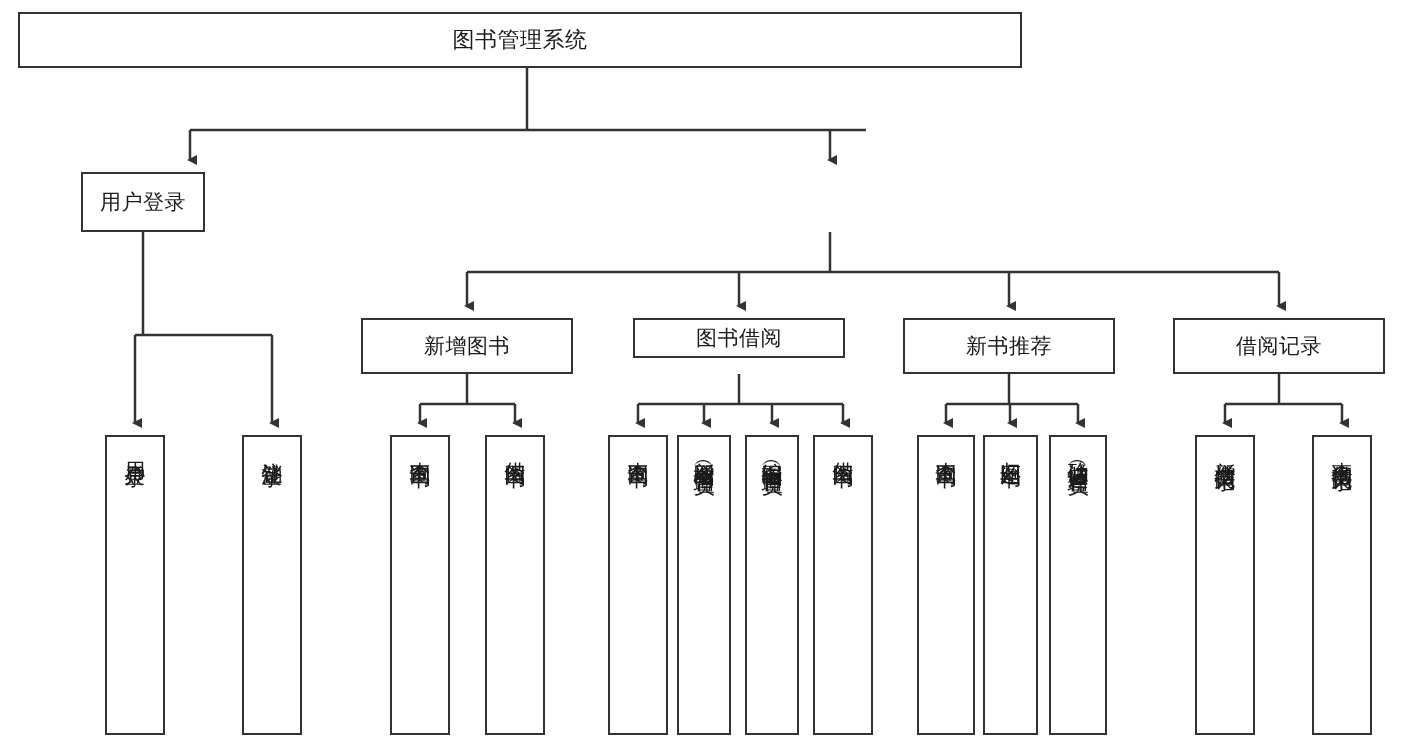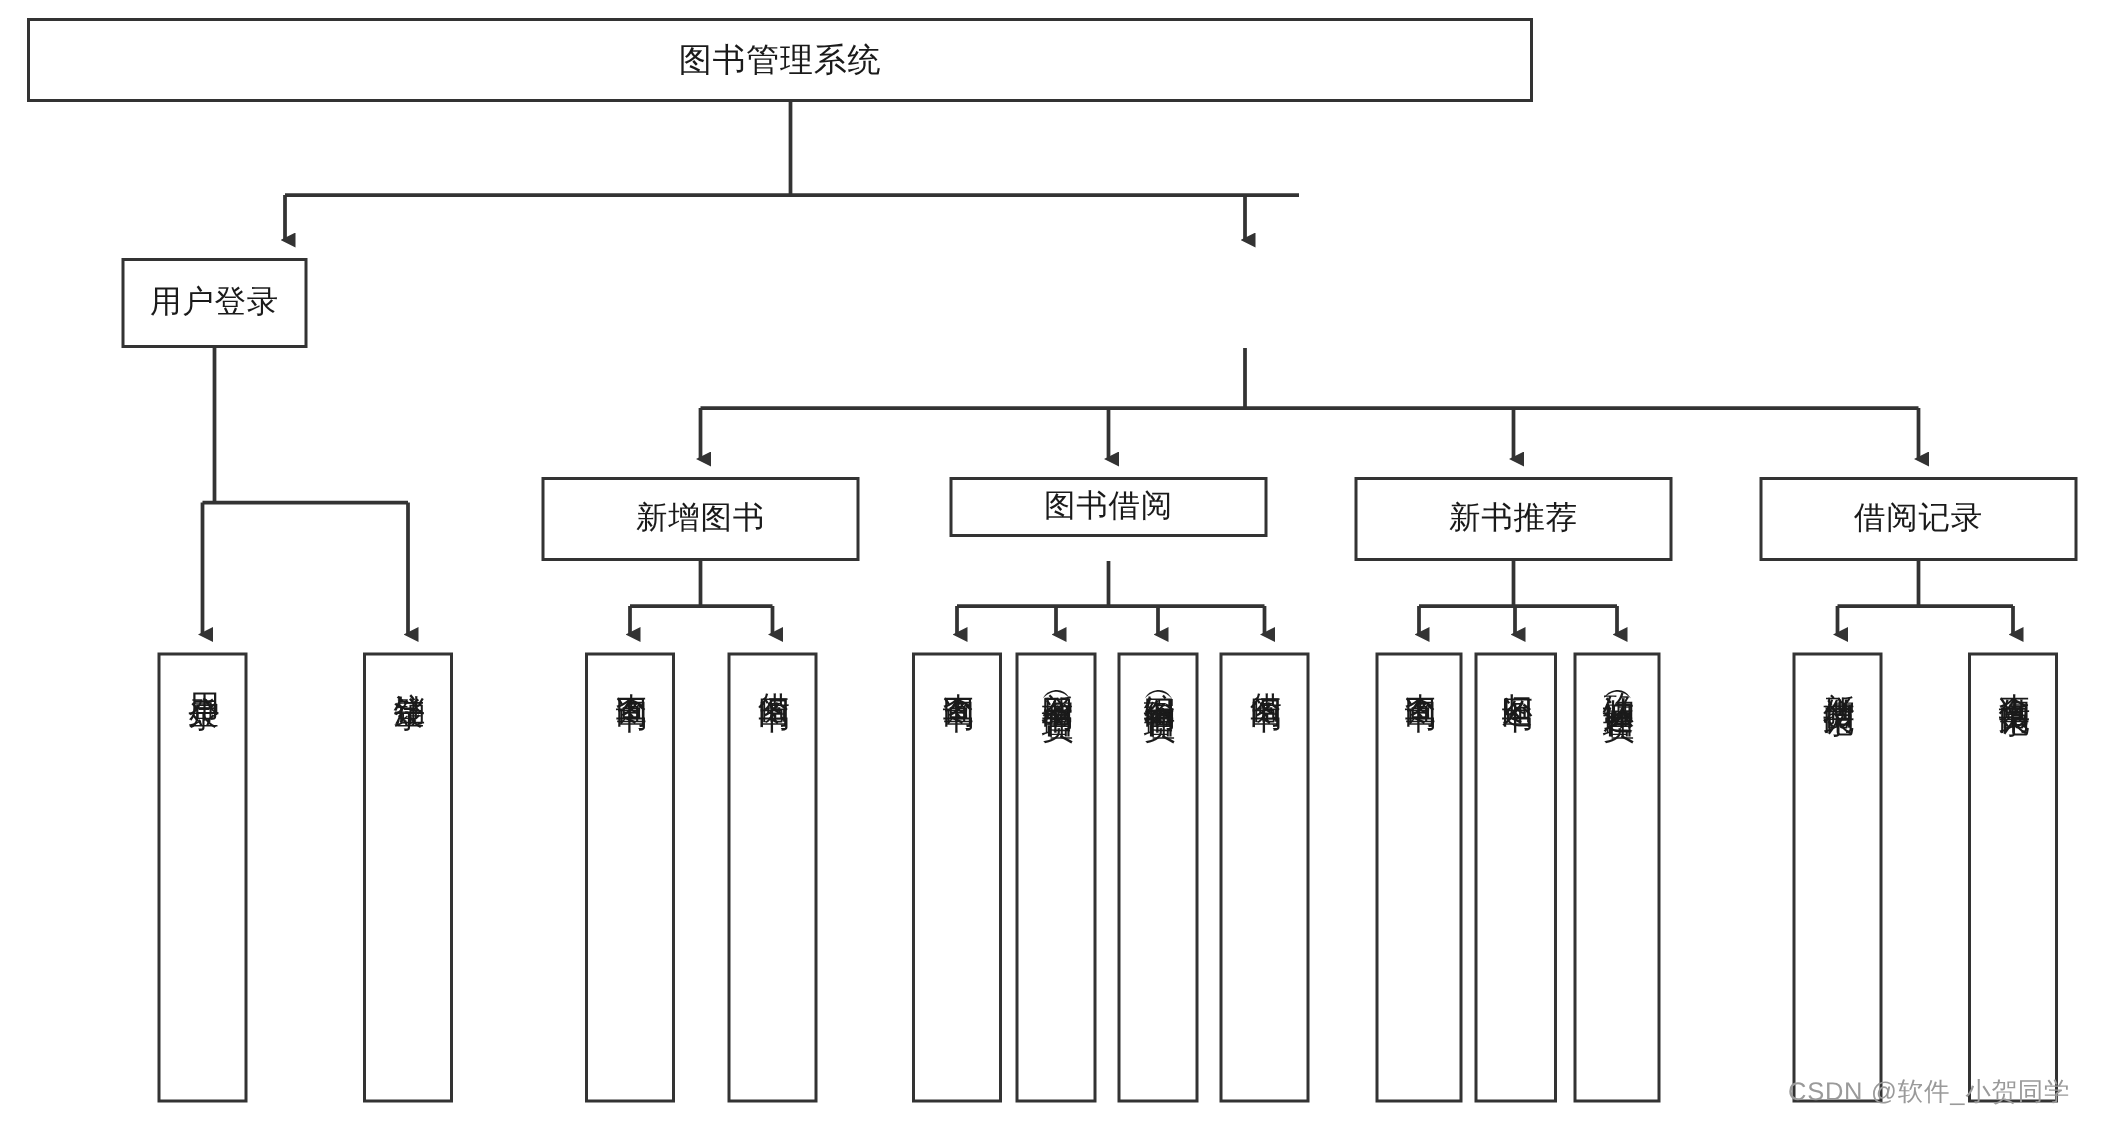--- a/index.html
+++ b/index.html
@@ -206,15 +206,14 @@
   </div>
 
   <div class="node node-vertical" style="left:1195px; top:435px; width:60px; height:300px;">
     <span class="node-label">新增借阅记录</span>
   </div>
 
   <div class="node node-vertical" style="left:1312px; top:435px; width:60px; height:300px;">
     <span class="node-label">查询借阅记录</span>
   </div>
 
-  <div class="watermark" style="left:1192px; top:716px;">CSDN @软件_小贺同学</div>
 
 </div>
 
 </body></html>

